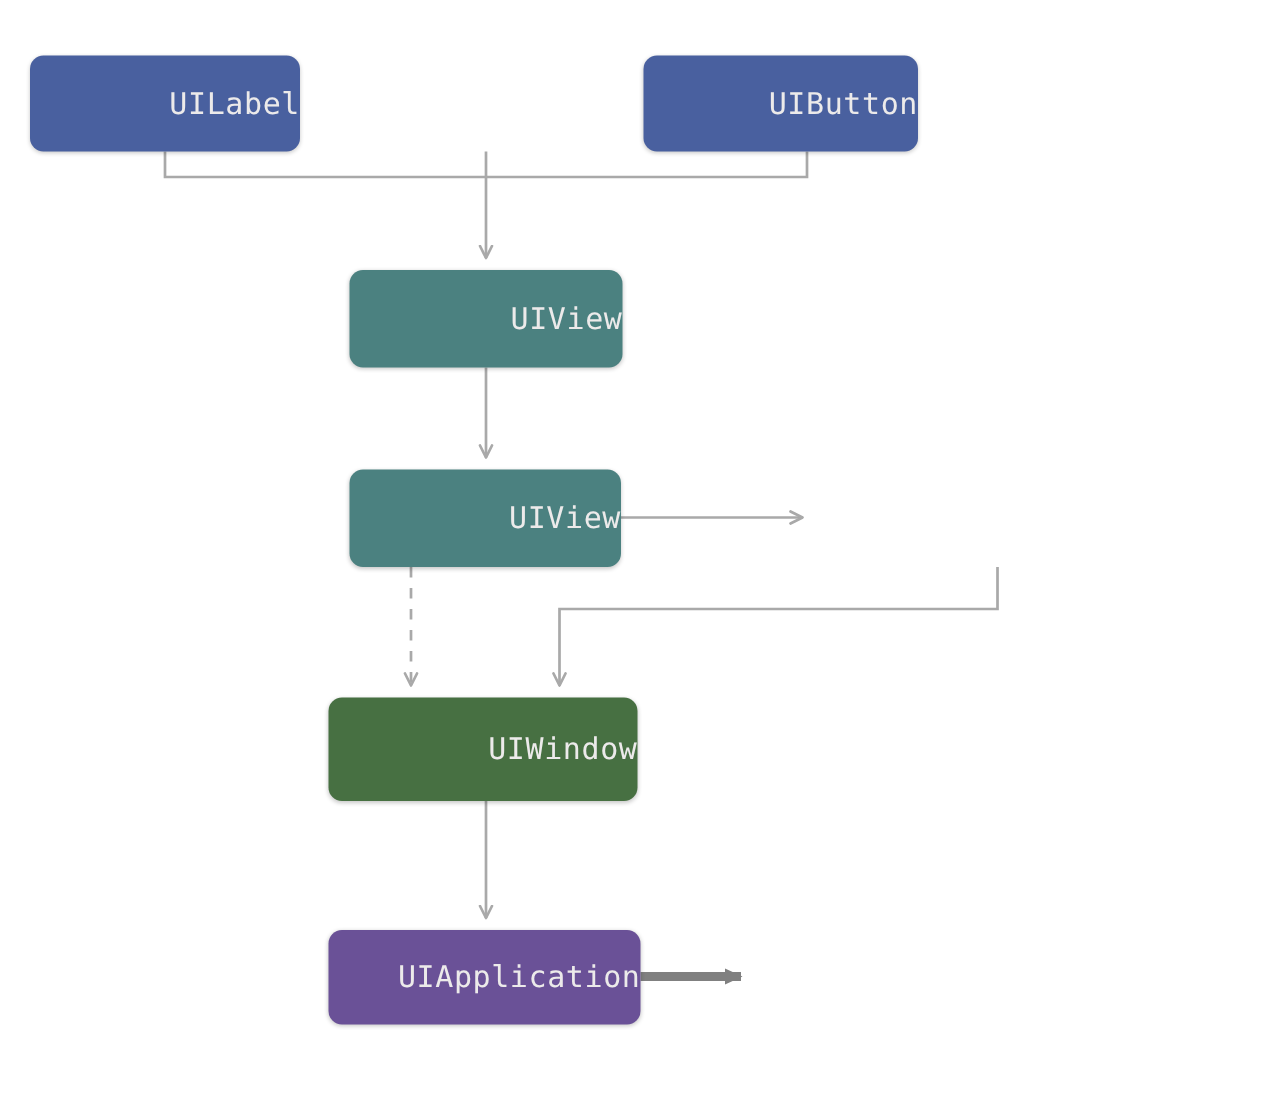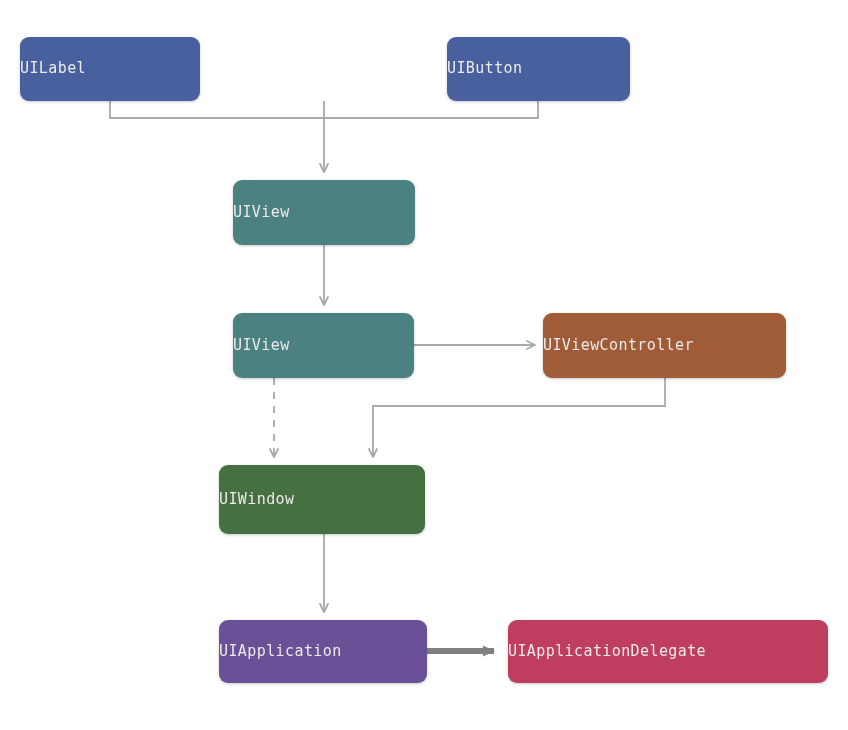--- a/index.html
+++ b/index.html
@@ -28,23 +28,23 @@
     width: 848px;
     height: 730px;
     pointer-events: none;
   }
   .node {
     position: absolute;
     box-sizing: border-box;
     border-radius: 9px;
     display: flex;
     align-items: center;
-    justify-content: flex-start;
+    justify-content: flex-end;
     color: #eceaea;
-    font-size: 15px;
+    font-size: 20px;
     letter-spacing: 0.4px;
     white-space: nowrap;
     box-shadow: 0 1px 3px rgba(0,0,0,0.22);
     z-index: 2;
   }
   .node-label {
     display: block;
     line-height: 1;
     padding-bottom: 1px;
   }
@@ -93,41 +93,35 @@
     <g>
       <path d="M427,651 L494,651" fill="none" stroke="#808080" stroke-width="6" marker-end="url(#arrow-filled)"></path>
     </g>
   </svg>
 
   <div class="node" id="n-uilabel" style="left: 20px; top: 37px; width: 180px; height: 64px; background: rgb(73, 96, 159); color: rgb(236, 234, 234);">
     <span class="node-label">UILabel</span>
   </div>
 
 
-  <div class="node" id="n-uibutton" style="left: 447px; top: 37px; width: 183px; height: 64px; background: rgb(73, 96, 159); color: rgb(236, 234, 234);">
+  <div class="node" id="n-uibutton" style="left: 429px; top: 37px; width: 183px; height: 64px; background: rgb(73, 96, 159); color: rgb(236, 234, 234);">
     <span class="node-label">UIButton</span>
   </div>
 
   <div class="node" id="n-uiview-top" style="left: 233px; top: 180px; width: 182px; height: 65px; background: rgb(75, 129, 128); color: rgb(236, 234, 234);">
     <span class="node-label">UIView</span>
   </div>
 
   <div class="node" id="n-uiview-mid" style="left: 233px; top: 313px; width: 181px; height: 65px; background: rgb(75, 129, 128); color: rgb(236, 234, 234);">
     <span class="node-label">UIView</span>
   </div>
 
-  <div class="node" id="n-uiviewcontroller" style="left: 543px; top: 313px; width: 243px; height: 65px; background: rgb(160, 92, 54); color: rgb(236, 234, 234);">
-    <span class="node-label">UIViewController</span>
-  </div>
 
   <div class="node" id="n-uiwindow" style="left: 219px; top: 465px; width: 206px; height: 69px; background: rgb(71, 112, 66); color: rgb(236, 234, 234);">
     <span class="node-label">UIWindow</span>
   </div>
 
   <div class="node" id="n-uiapplication" style="left: 219px; top: 620px; width: 208px; height: 63px; background: rgb(106, 81, 151); color: rgb(236, 234, 234);">
     <span class="node-label">UIApplication</span>
   </div>
 
-  <div class="node" id="n-uiapplicationdelegate" style="left: 508px; top: 620px; width: 320px; height: 63px; background: rgb(191, 62, 95); color: rgb(236, 234, 234);">
-    <span class="node-label">UIApplicationDelegate</span>
-  </div>
 
 </div>
 
 </body></html>

